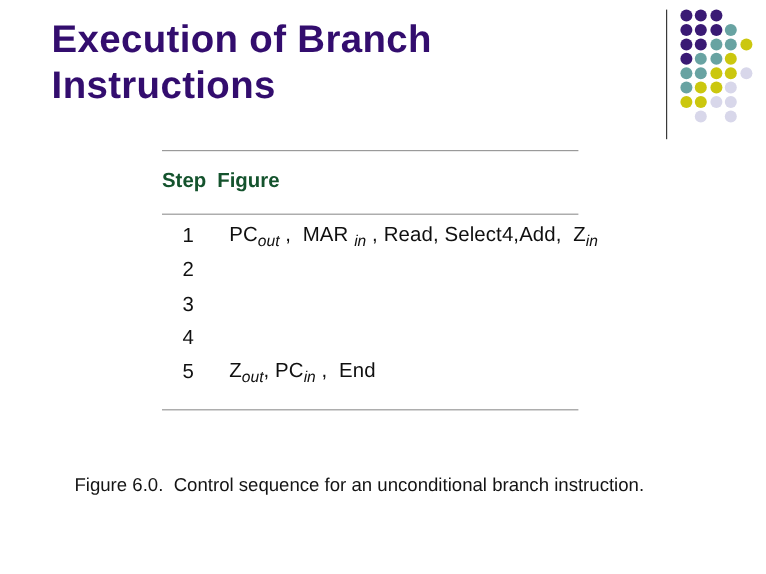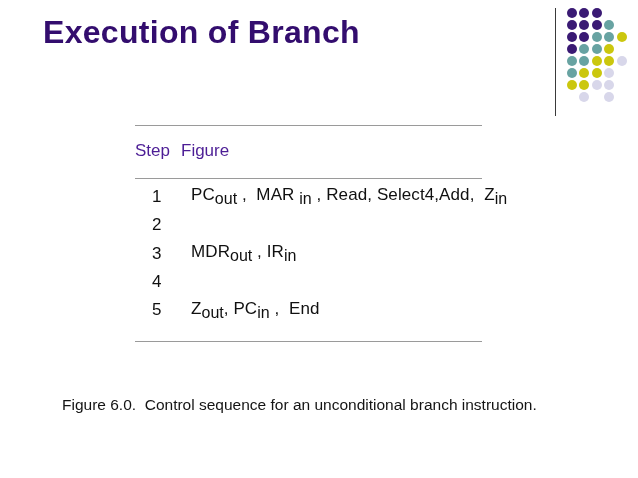--- a/index.html
+++ b/index.html
@@ -37,49 +37,50 @@
   
   .rule{
     position:absolute;left:135px;width:347px;height:1px;
     background:var(--rule-color,#9a9a9a);
   }
   .rule.r1{top:125px;}
   .rule.r2{top:178px;}
   .rule.r3{top:341px;}
   .t-header{
     position:absolute;left:135px;top:141px;
-    font-size:17px;font-weight:normal;color:#4c1d95;
+    font-size:17px;font-weight:bold;color:#14532d;
     display:flex;
   }
   .t-header .h-step{display:inline-block;width:46px;}
   .t-rows{
     position:absolute;left:135px;top:183px;width:347px;
   }
   .t-row{
     height:28.3px;
     display:flex;align-items:center;
     font-size:17px;color:#101010;
   }
   .t-step{display:inline-block;margin-left:17px;width:39px;flex:0 0 39px;}
   .t-action{white-space:pre;letter-spacing:0.1px;}
-  .t-action sub{font-size:16px;letter-spacing:0;}
+  .t-action sub{font-size:13px;letter-spacing:0;font-style:italic;}
   
   .caption{
     position:absolute;left:62px;top:396px;
     font-size:15.5px;color:#141414;
     white-space:pre;
   }
 </style>
 </head>
 <body>
 
 <div class="slide" style="--title-color: #330d6e; --rule-color: #9a9a9a;">
 
   <div class="title">
     <div>Execution of Branch</div>
+    <div>Instructions</div>
   </div>
 
   <div class="deco-line"></div>
   <div class="dots">
       <span class="dot" style="background: rgb(58, 26, 116);"></span>
       <span class="dot" style="background: rgb(58, 26, 116);"></span>
       <span class="dot" style="background: rgb(58, 26, 116);"></span>
       <span class="dot" style="visibility: hidden;"></span>
       <span class="dot" style="visibility: hidden;"></span>
       <span class="dot" style="background: rgb(58, 26, 116);"></span>
@@ -131,21 +132,20 @@
   <div class="t-rows">
       <div class="t-row">
         <span class="t-step">1</span>
         <span class="t-action">PC<sub>out</sub> ,  MAR <sub>in</sub> , Read, Select4,Add,  Z<sub>in</sub></span>
       </div>
       <div class="t-row">
         <span class="t-step">2</span>
       </div>
       <div class="t-row">
         <span class="t-step">3</span>
-        <span class="t-action">MDR<sub>out</sub> , IR<sub>in</sub></span>
       </div>
       <div class="t-row">
         <span class="t-step">4</span>
       </div>
       <div class="t-row">
         <span class="t-step">5</span>
         <span class="t-action">Z<sub>out</sub>, PC<sub>in</sub> ,  End</span>
       </div>
     </div>
 

